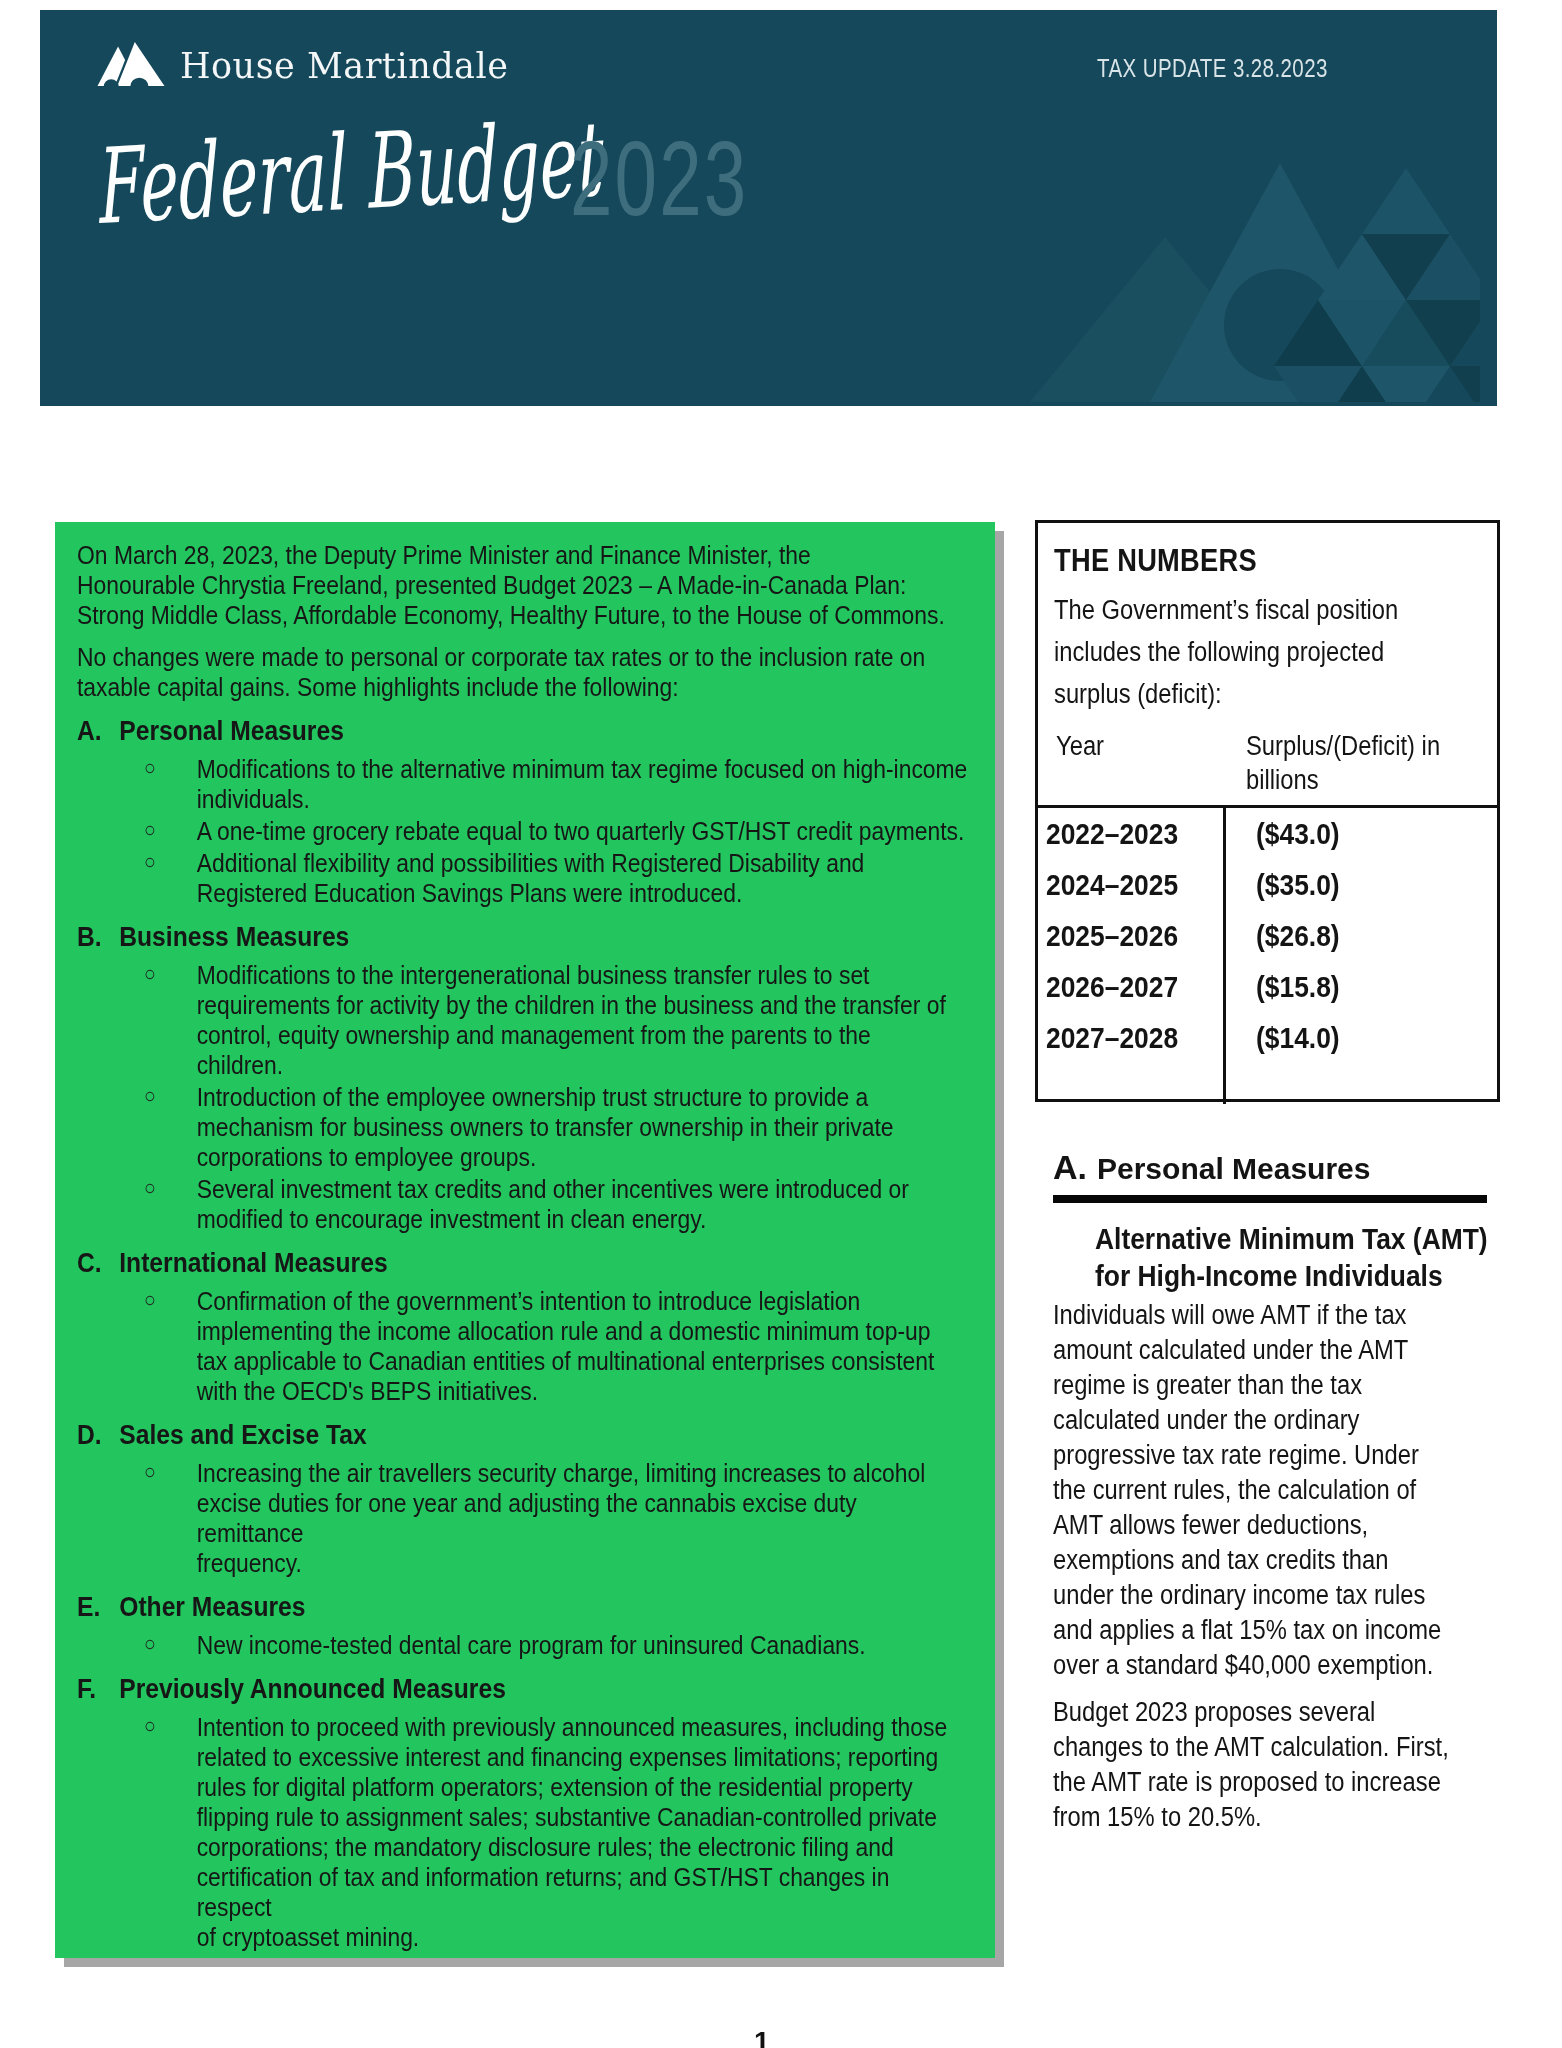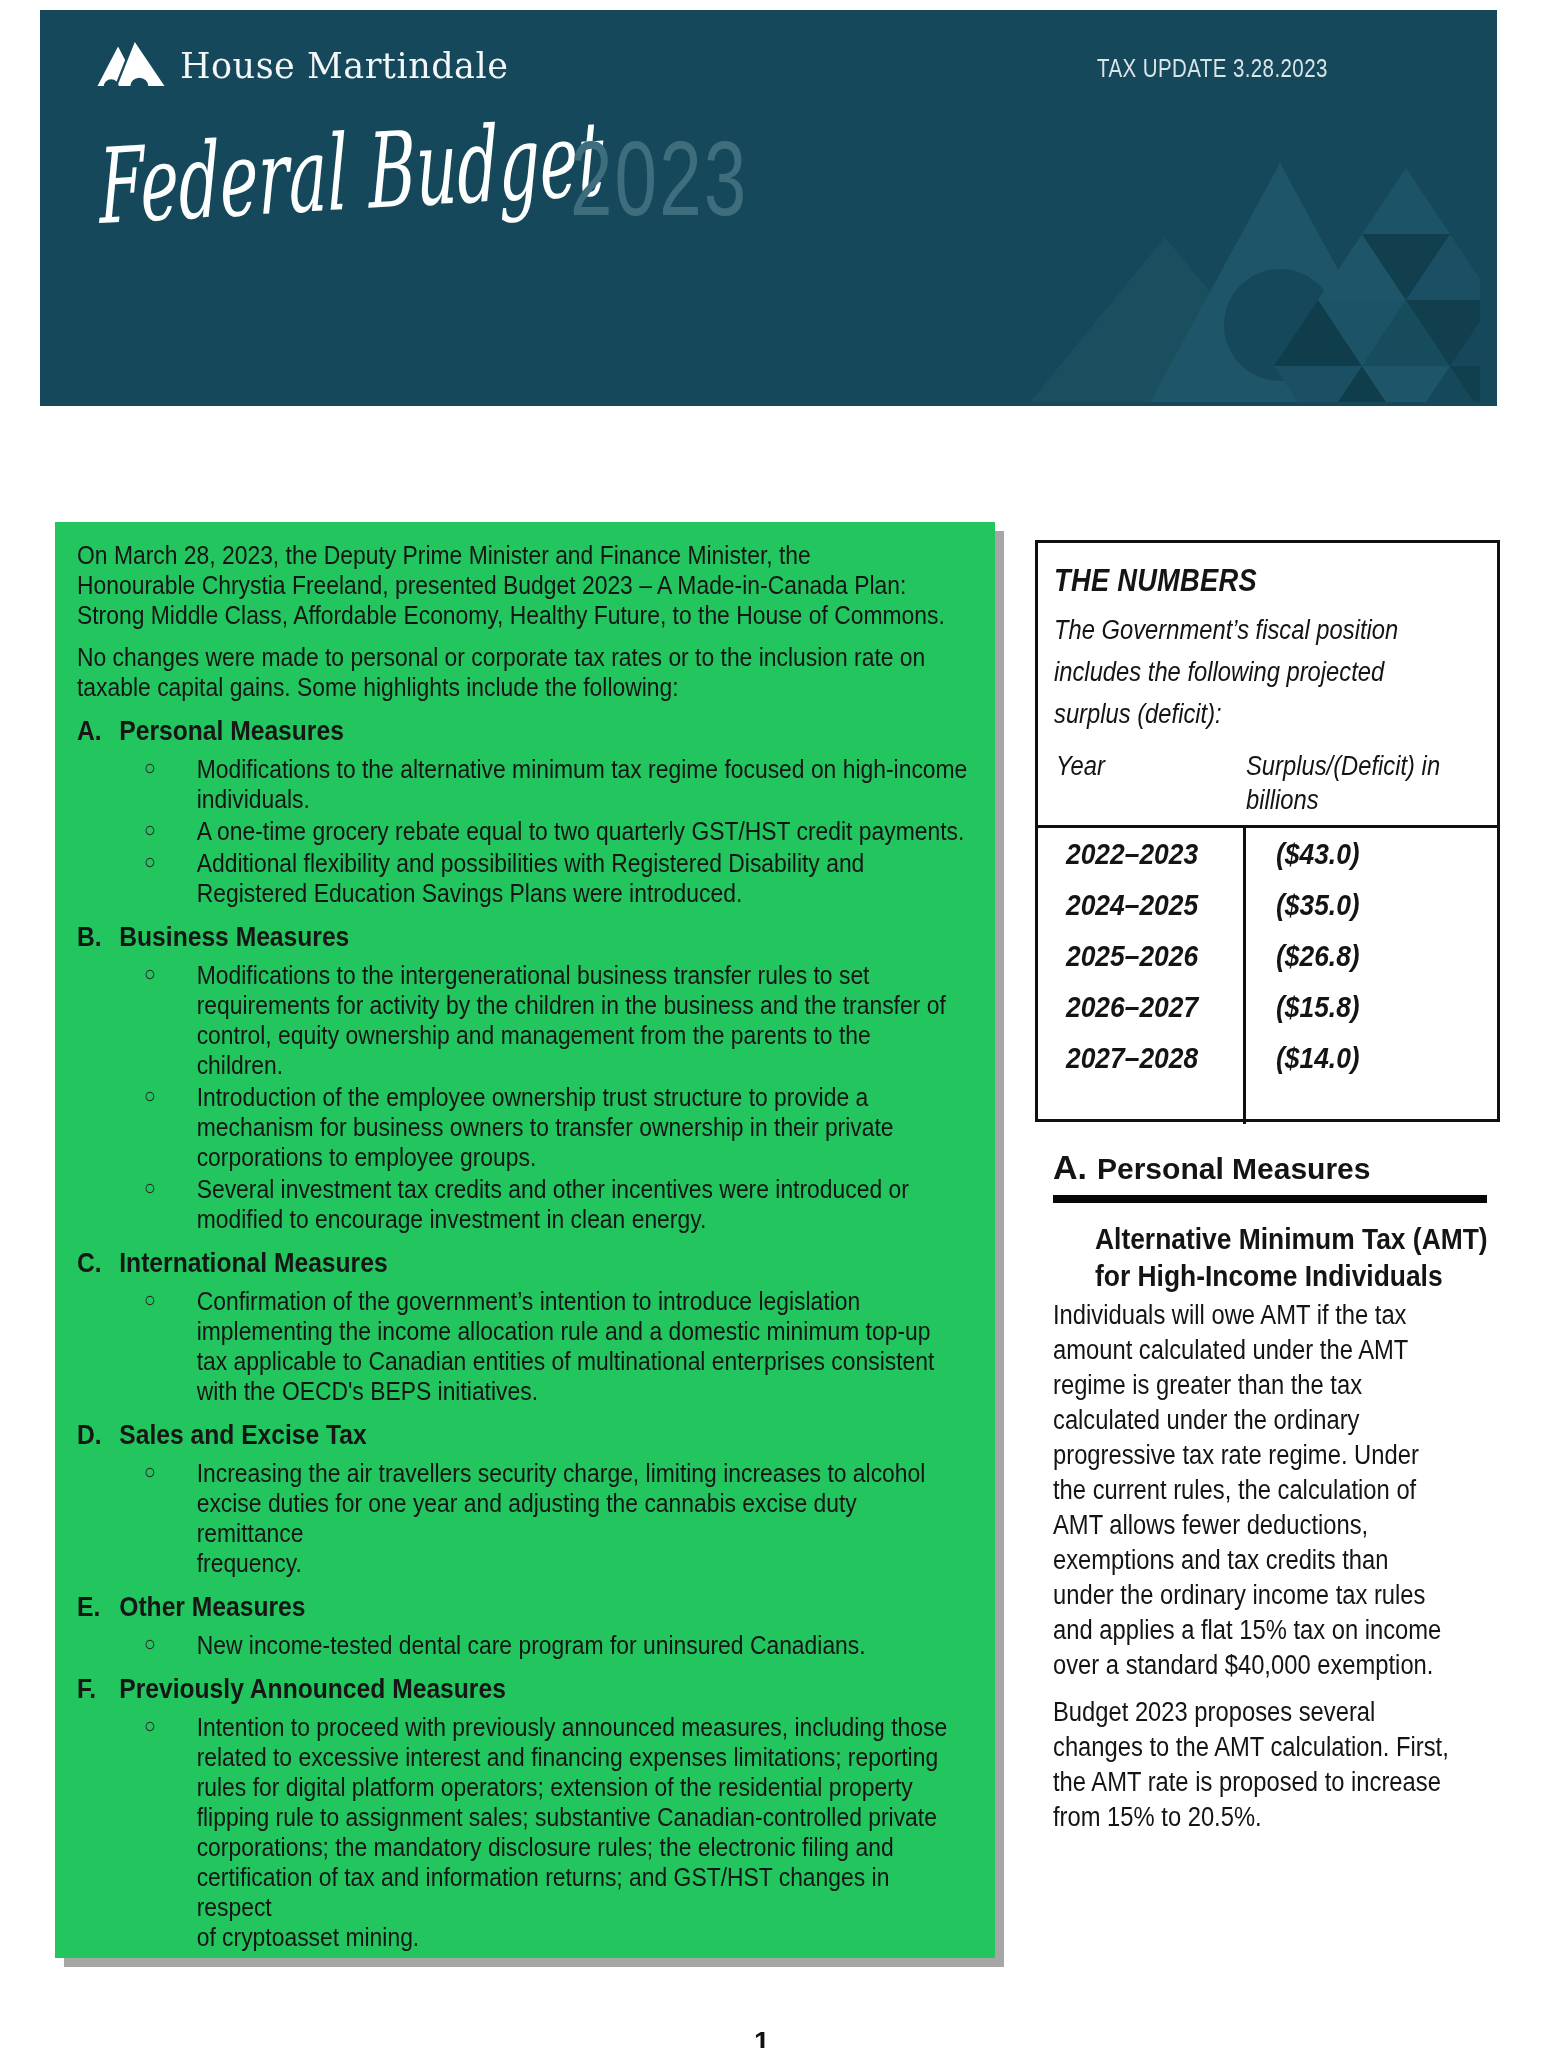--- a/index.html
+++ b/index.html
@@ -23,30 +23,30 @@
     box-shadow:9px 9px 0 0 #A6A6A6;box-sizing:border-box;padding:18px 0 0 22px;}
   .gb-content{width:1012px;transform:scaleX(0.88);transform-origin:left top;
     font-size:26px;line-height:30px;color:#161616;}
   .gb-content .para{white-space:pre-line;margin:0 0 12px 0;}
   .sec-head{margin:14px 0 8px 0;font-weight:bold;font-size:28px;display:flex;}
   .sec-letter{width:48px;flex:0 0 48px;}
   .bullet{position:relative;padding-left:136px;margin:0 0 2px 0;}
   .bullet .marker{position:absolute;left:76px;top:-1px;font-size:22px;color:#222;}
   .bullet .btext{white-space:pre-line;display:block;}
   
-  .numbers-box{position:absolute;left:1035px;top:540px;width:465px;height:582px;box-sizing:border-box;
-    border:3px solid #101010;background:#ffffff;font-style:italic;}
+  .numbers-box{position:absolute;left:1035px;top:520px;width:465px;height:582px;box-sizing:border-box;
+    border:3px solid #101010;background:#ffffff;}
   .cx{display:inline-block;transform:scaleX(0.88);transform-origin:left top;white-space:pre-line;}
   .nb-title{margin:20px 0 0 16px;font-size:31px;font-weight:bold;letter-spacing:0.3px;}
   .nb-desc{margin:10px 0 0 16px;font-size:27px;line-height:42px;}
   .nb-header{display:flex;margin:14px 0 0 0;height:76px;font-size:27px;line-height:34px;padding-left:8px;}
   .nb-hy{width:200px;flex:0 0 200px;padding-left:10px;box-sizing:border-box;}
   .nb-hv{flex:1;}
   .nb-rule{height:3px;background:#101010;margin:0;}
-  .nb-body{position:relative;margin-left:20px;}
+  .nb-body{position:relative;}
   .nb-divider{position:absolute;left:185px;top:0;width:3px;height:296px;background:#101010;}
   .num-row{display:flex;align-items:center;height:51px;font-weight:bold;font-size:30px;}
   .num-row .cell-y{width:200px;flex:0 0 200px;padding-left:8px;box-sizing:border-box;}
   .num-row .cell-v{flex:1;padding-left:18px;}
   
   .pm-heading{position:absolute;left:1053px;top:1148px;width:434px;border-bottom:8px solid #060606;
     padding-bottom:8px;display:flex;align-items:baseline;gap:10px;}
   .pm-letter{font-size:34px;font-weight:bold;}
   .pm-title{font-size:30px;font-weight:bold;}
   .amt-subhead{position:absolute;left:1095px;top:1220px;width:500px;font-size:30px;font-weight:bold;

